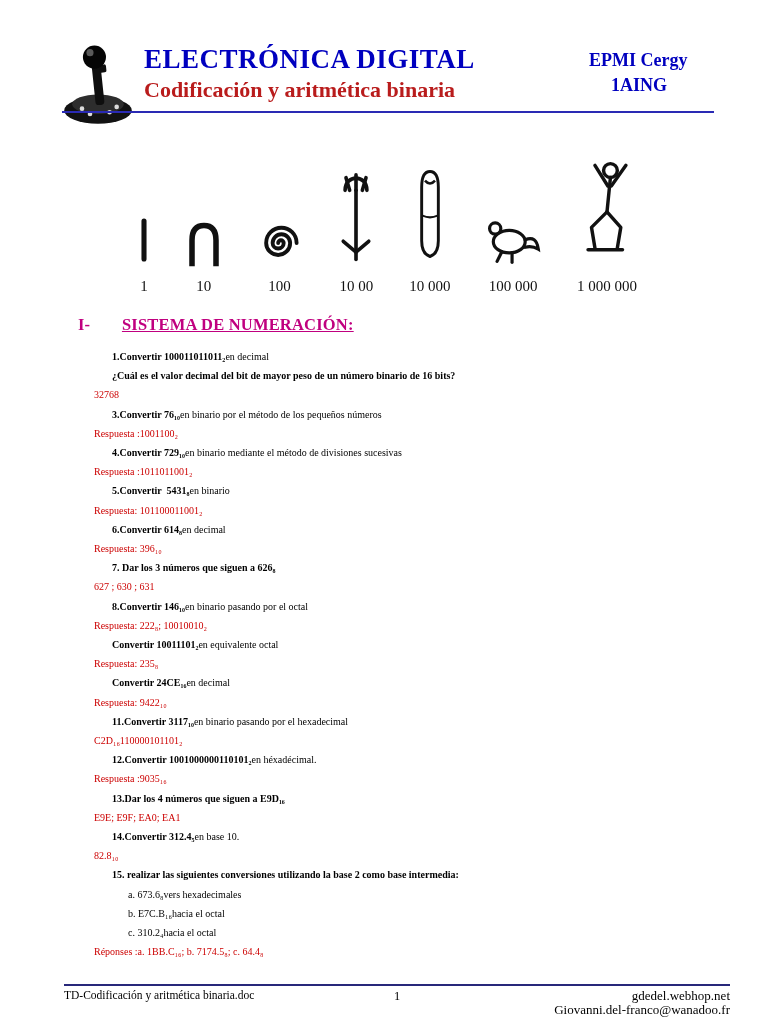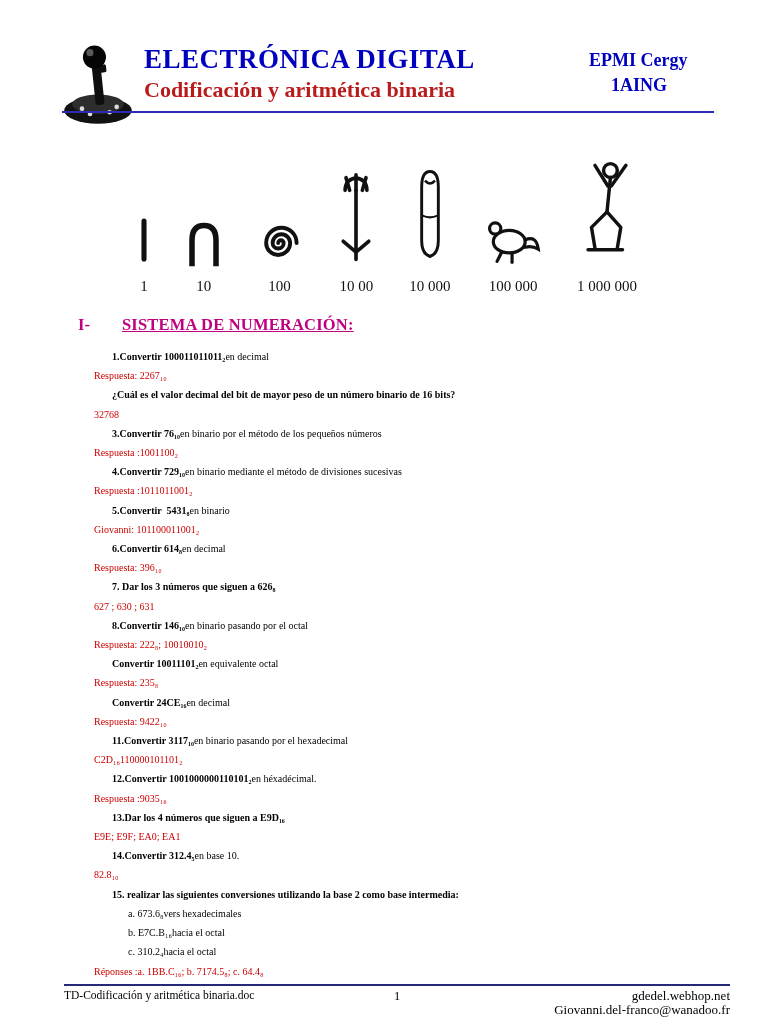--- a/index.html
+++ b/index.html
@@ -164,29 +164,28 @@
     </div>
 
   </div>
 
   <div class="sec">
     <span class="sec-num">I-</span><span class="sec-title">SISTEMA DE NUMERACIÓN: </span>
   </div>
 
   <div class="lines" id="exercise-list">
       <div class="line q"><span class="b">1.Convertir 100011011011₂</span><span class="r">en decimal</span></div>
-      <div class="line a"><span class="b"></span><span class="r">Respuesta: 2267₁₀</span></div>
       <div class="line q"><span class="b">¿Cuál es el valor decimal del bit de mayor peso de un número binario de 16 bits?</span><span class="r"></span></div>
       <div class="line a"><span class="b"></span><span class="r">32768</span></div>
       <div class="line q"><span class="b">3.Convertir 76₁₀</span><span class="r">en binario por el método de los pequeños números</span></div>
       <div class="line a"><span class="b"></span><span class="r">Respuesta :1001100₂</span></div>
       <div class="line q"><span class="b">4.Convertir 729₁₀</span><span class="r">en binario mediante el método de divisiones sucesivas</span></div>
       <div class="line a"><span class="b"></span><span class="r">Respuesta :1011011001₂</span></div>
       <div class="line q"><span class="b">5.Convertir  5431₈</span><span class="r">en binario</span></div>
-      <div class="line a"><span class="b"></span><span class="r">Giovanni: 101100011001₂</span></div>
+      <div class="line a"><span class="b"></span><span class="r">Respuesta: 101100011001₂</span></div>
       <div class="line q"><span class="b">6.Convertir 614₈</span><span class="r">en decimal</span></div>
       <div class="line a"><span class="b"></span><span class="r">Respuesta: 396₁₀</span></div>
       <div class="line q"><span class="b">7. Dar los 3 números que siguen a 626₈</span><span class="r"></span></div>
       <div class="line a"><span class="b"></span><span class="r">627 ; 630 ; 631</span></div>
       <div class="line q"><span class="b">8.Convertir 146₁₀</span><span class="r">en binario pasando por el octal</span></div>
       <div class="line a"><span class="b"></span><span class="r">Respuesta: 222₈; 10010010₂</span></div>
       <div class="line q"><span class="b">Convertir 10011101₂</span><span class="r">en equivalente octal</span></div>
       <div class="line a"><span class="b"></span><span class="r">Respuesta: 235₈</span></div>
       <div class="line q"><span class="b">Convertir 24CE₁₆</span><span class="r">en decimal</span></div>
       <div class="line a"><span class="b"></span><span class="r">Respuesta: 9422₁₀</span></div>

